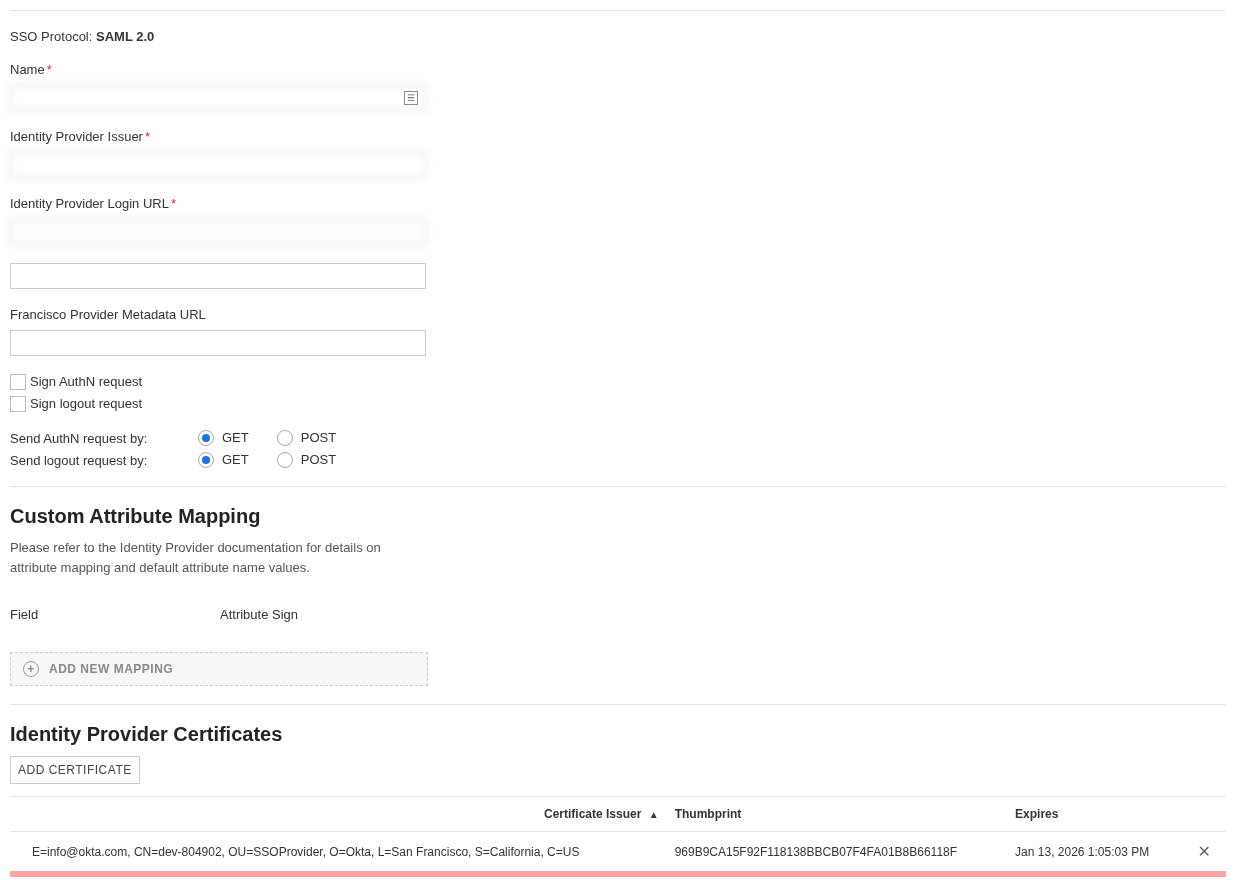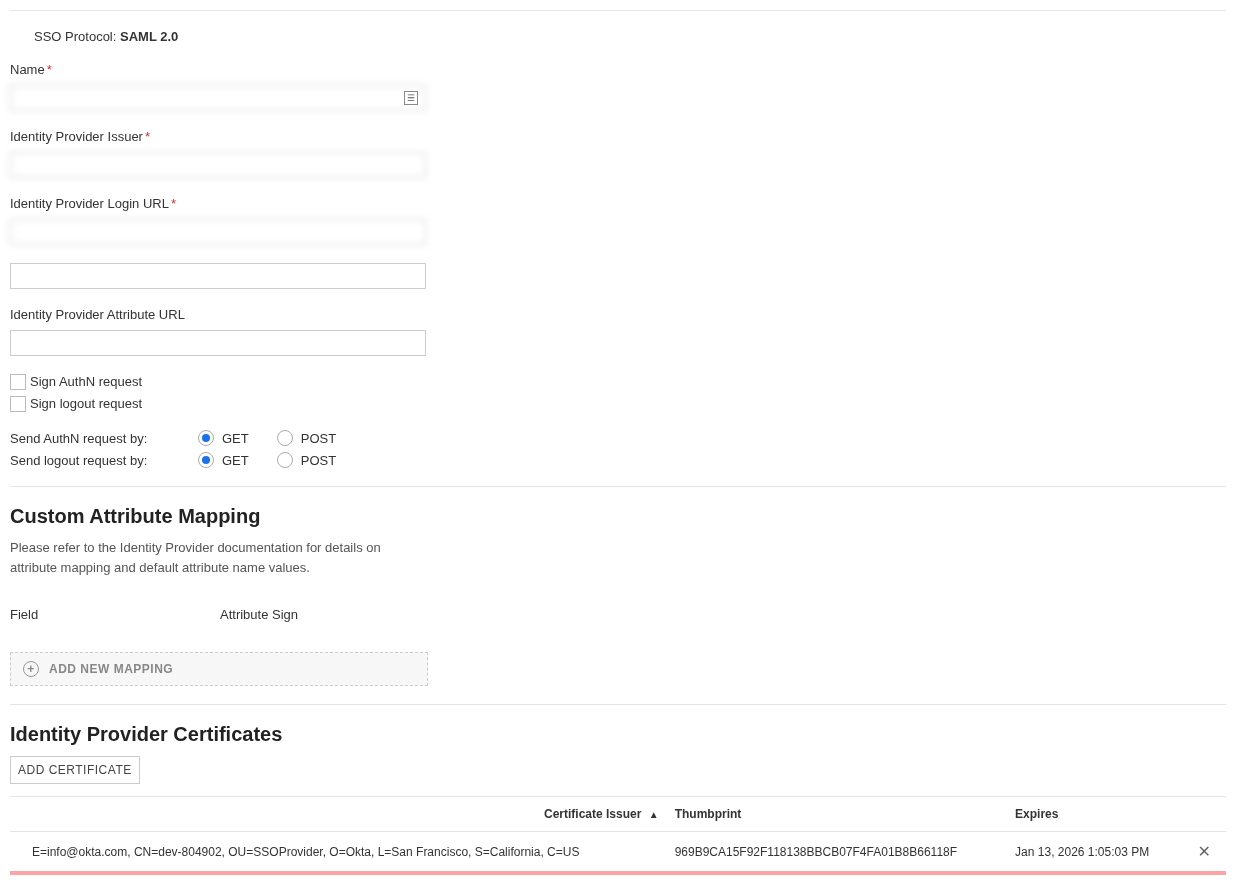--- a/index.html
+++ b/index.html
@@ -7,21 +7,21 @@
     font-family: Arial, Helvetica, sans-serif;
     font-size: 13px;
     color: #333;
     margin: 0;
     padding: 10px;
     background: #fff;
   }
   .hr-top { border-top: 1px solid #e5e5e5; margin: 0 0 18px 0; }
   .section-divider { border-top: 1px solid #e5e5e5; margin: 18px 0 18px 0; }
 
-  .proto-line { margin-bottom: 18px; margin-left: 24px; }
+  .proto-line { margin-bottom: 18px; }
   .proto-line .label { color: #333; }
   .proto-line .value { font-weight: bold; }
 
   .field-group { margin-bottom: 18px; }
   .field-label { display: block; margin-bottom: 8px; color: #333; }
   .required { color: #d93025; margin-left: 2px; }
 
   .text-input {
     width: 416px;
     height: 26px;
@@ -46,21 +46,21 @@
   .checkbox {
     width: 16px; height: 16px;
     border: 1px solid #bbb;
     background:#fff;
     display:inline-block;
     cursor:pointer;
   }
 
   .radio-group-row { display:flex; align-items:center; gap:28px; margin-bottom:6px; }
   .radio-group-row .rg-label { width: 160px; }
-  .radio-option { display:flex; align-items:center; gap:8px; }
+  .radio-option { display:flex; gap:8px; }
   .radio {
     width:16px; height:16px; border:1px solid #aaa; border-radius:50%;
     display:inline-flex; align-items:center; justify-content:center; cursor:pointer;
     background:#fff;
   }
   .radio.checked::after {
     content:""; width:8px; height:8px; background:#1a73e8; border-radius:50%;
   }
 
   h2.section-title {
@@ -102,21 +102,21 @@
     margin-bottom:12px;
   }
 
   table.cert-table { width:100%; border-collapse: collapse; }
   table.cert-table th {
     text-align:left; font-weight:bold; font-size:12px;
     padding:10px 8px; border-bottom:1px solid #e5e5e5; border-top:1px solid #e5e5e5;
     color:#333;
   }
   table.cert-table td {
-    padding:10px 8px; border-bottom:4px solid #fca5a5;
+    padding:10px 8px; border-bottom:6px solid #fca5a5;
     font-size:12px; color:#333;
   }
   .sort-icon { font-size:10px; margin-left:4px;}
   .delete-icon {
     cursor:pointer; color:#666; font-size:16px;
     display:inline-block;
   }
 </style>
 </head>
 <body>
@@ -157,21 +157,21 @@
   <input type="text" class="text-input blurred" value="" style="">
 </div>
 
 
 <div class="field-group">
   <input type="text" class="text-input" value="" style="">
 </div>
 
 
 <div class="field-group">
-  <label class="field-label">Identity Provider Attribute URL</label>
+  <label class="field-label">Francisco Provider Metadata URL</label>
   <input type="text" class="text-input" value="" style="">
 </div>
 
 
 <div class="checkbox-row">
   <span class="checkbox"></span>
   <span>Sign AuthN request</span>
 </div>
 <div class="checkbox-row" style="margin-bottom:18px;">
   <span class="checkbox"></span>

